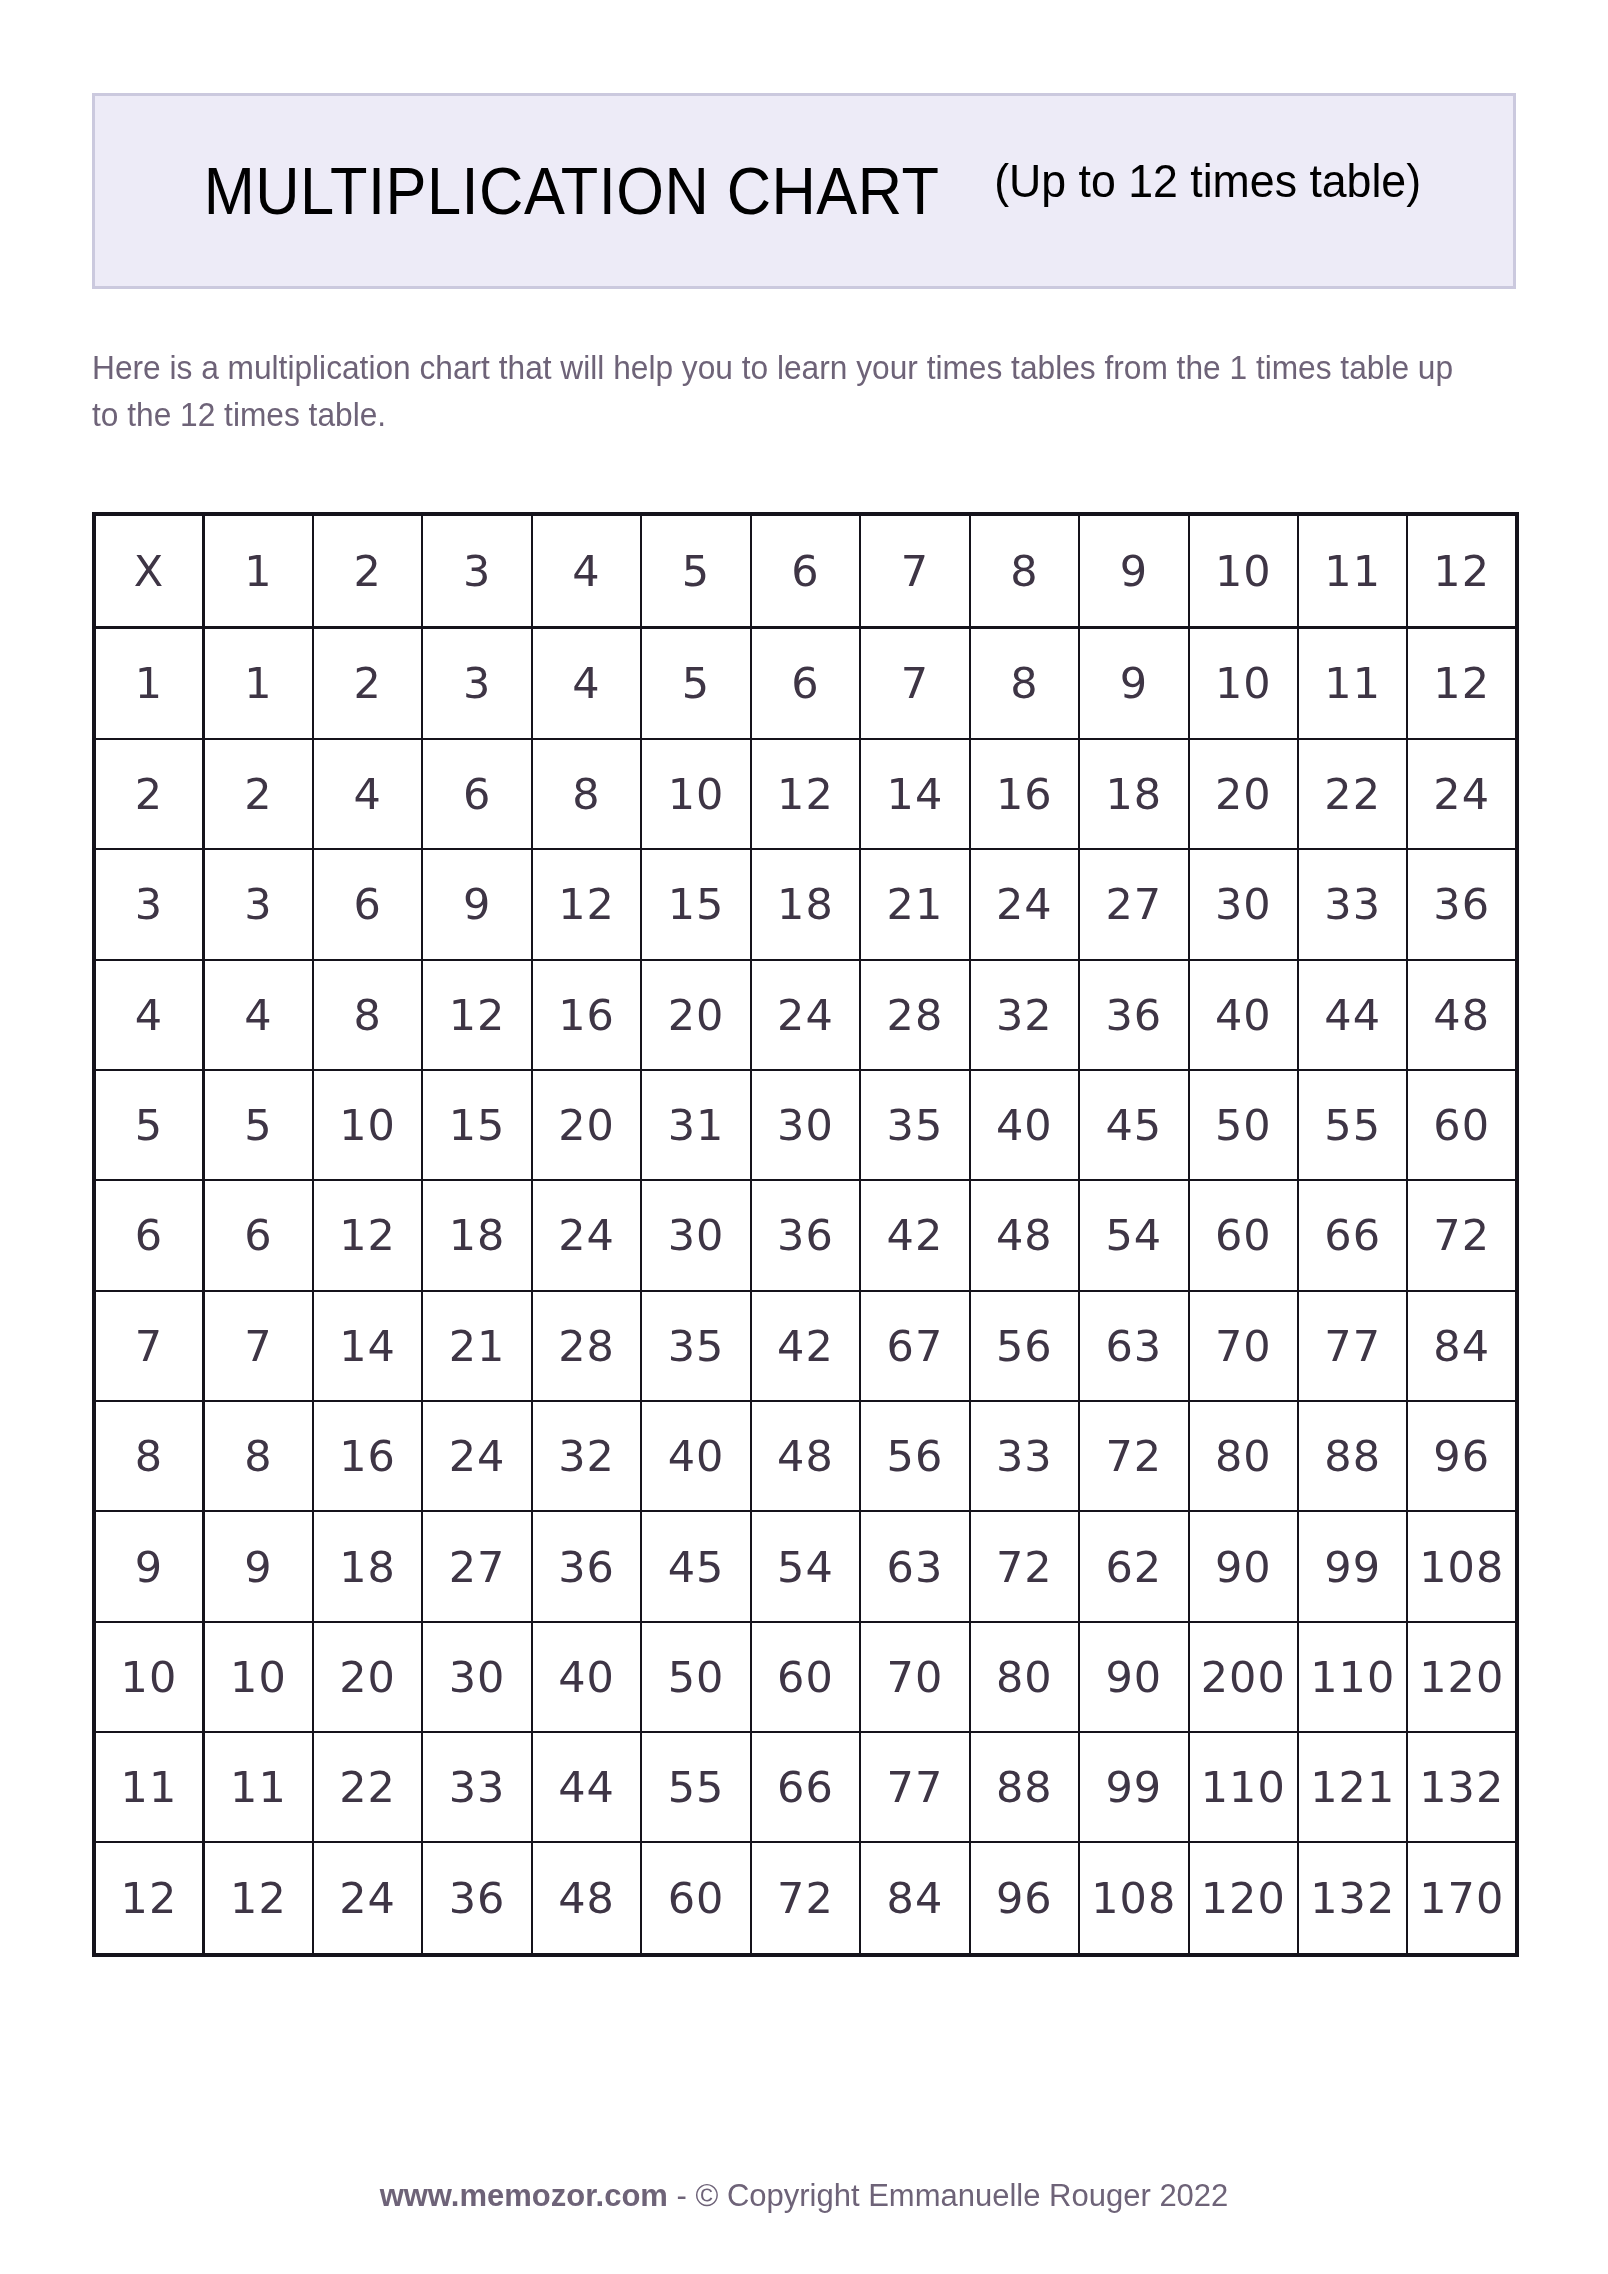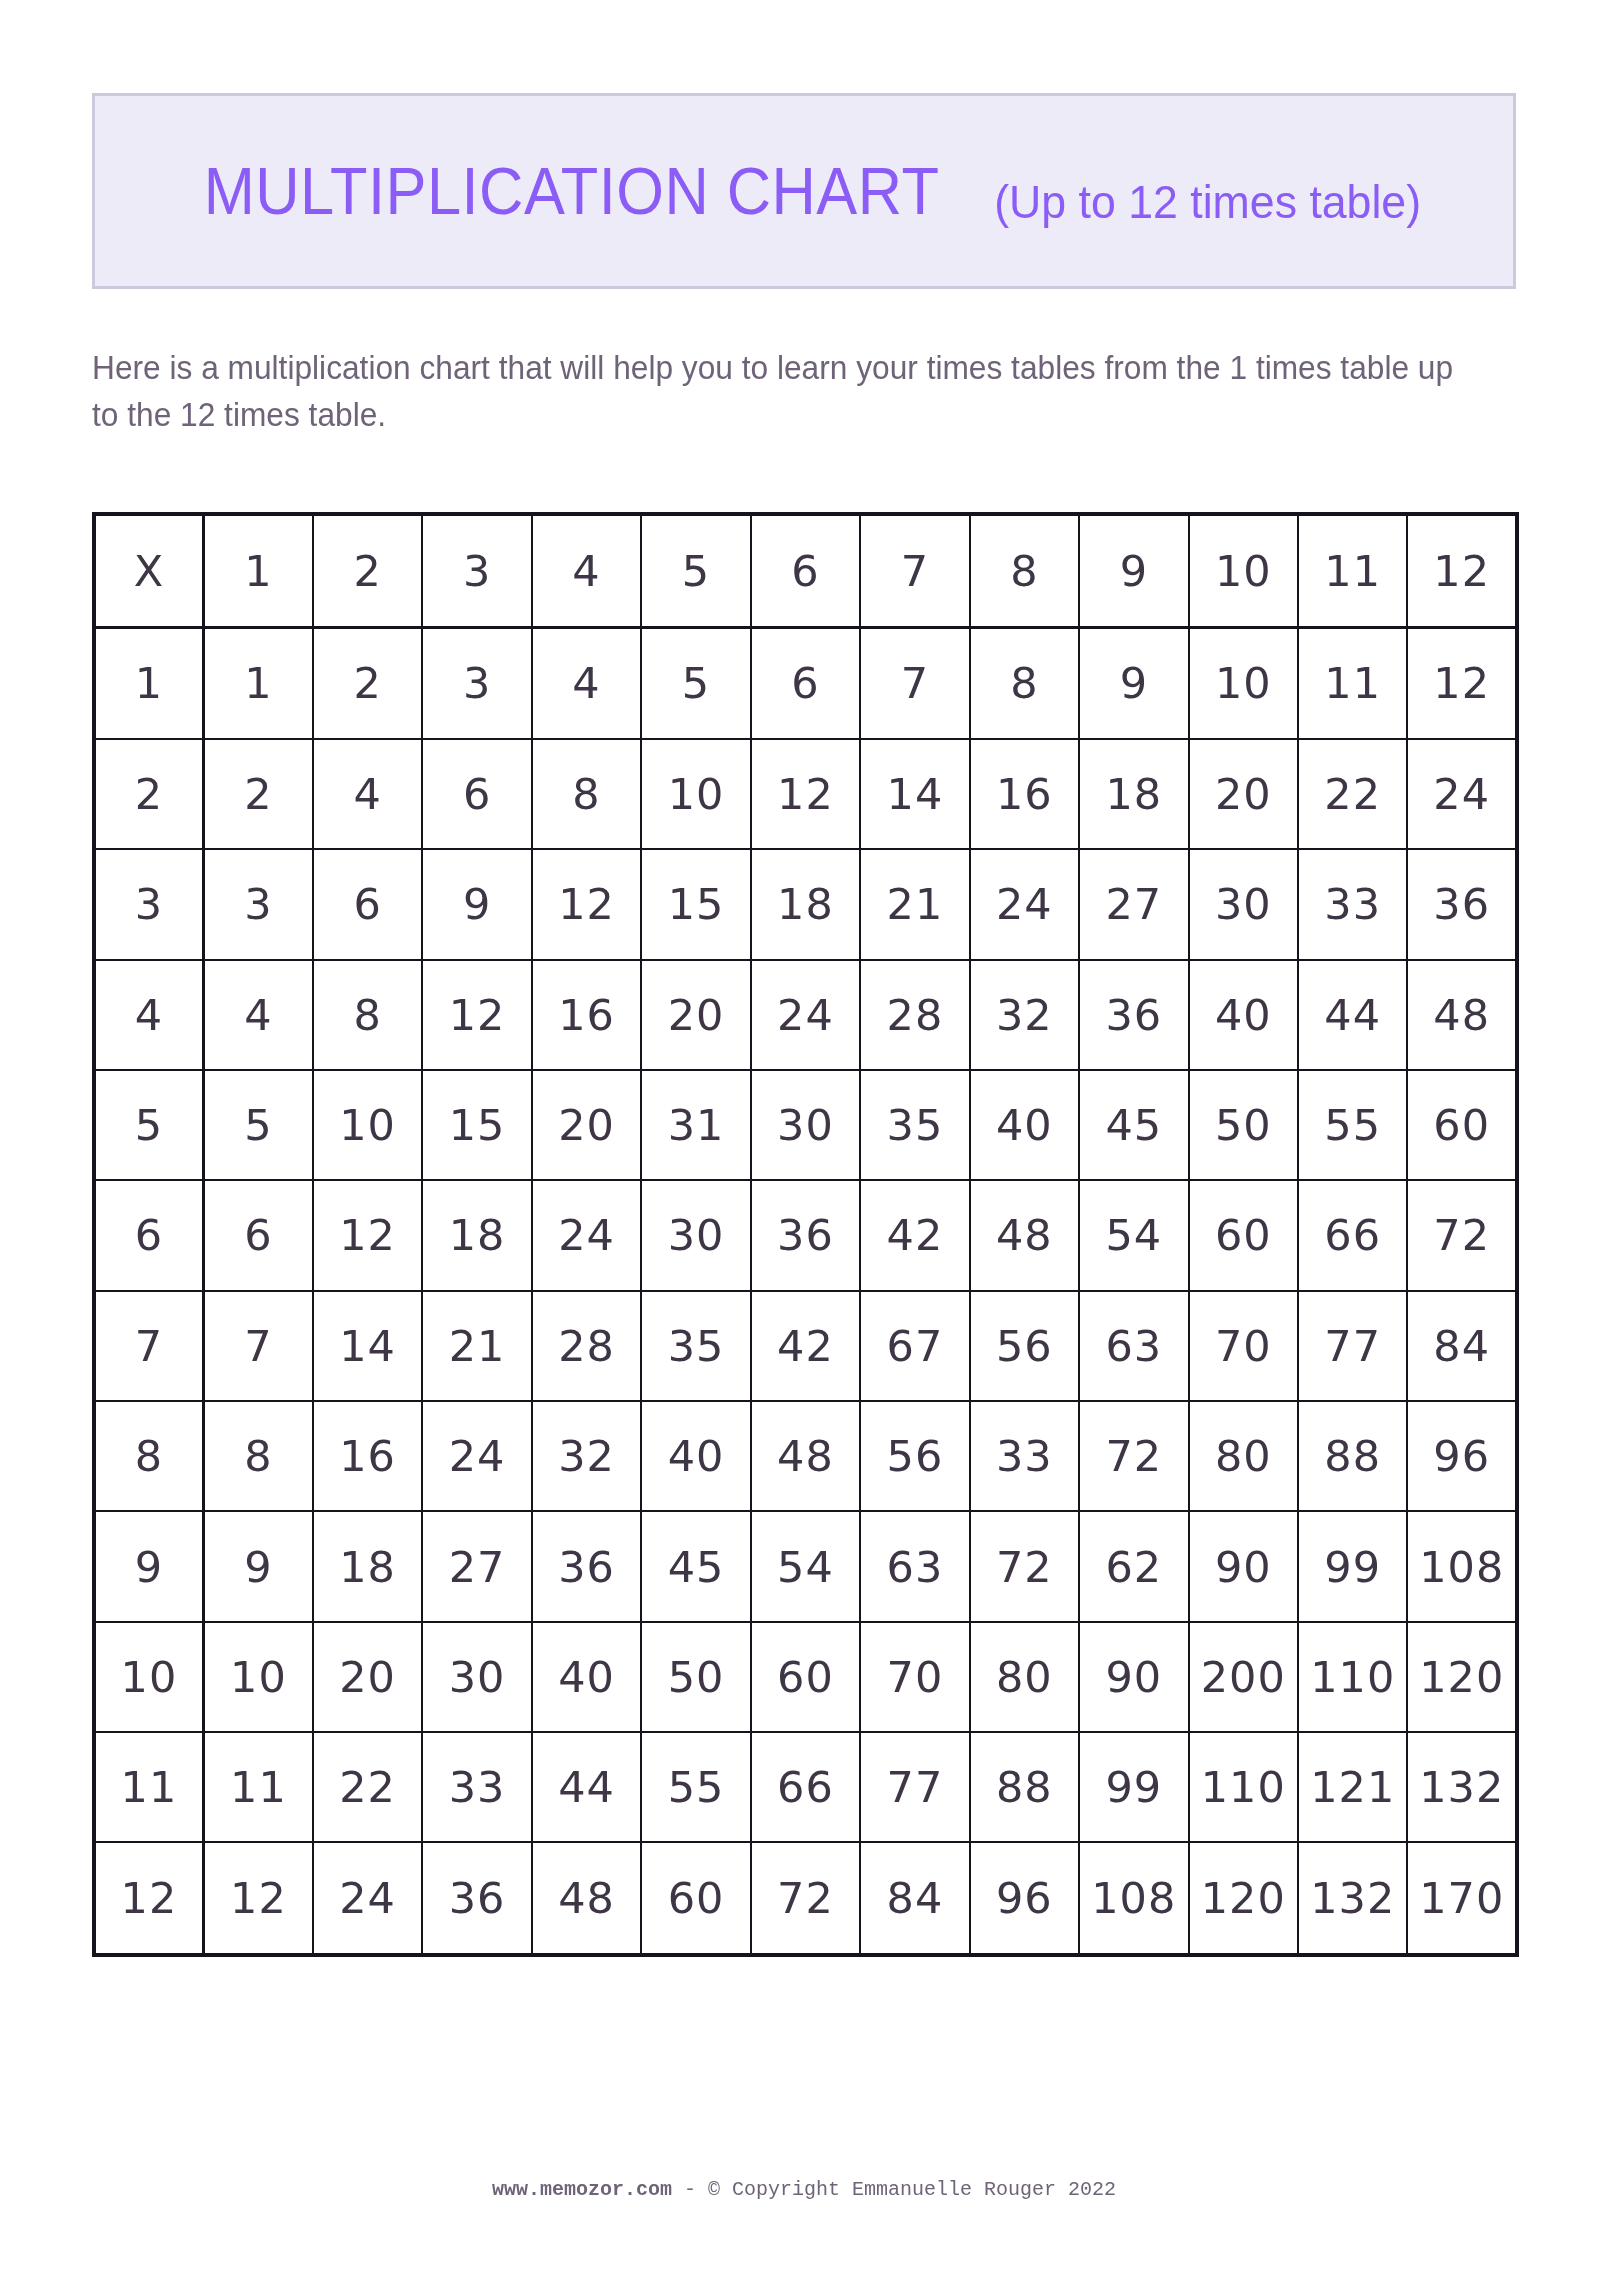--- a/index.html
+++ b/index.html
@@ -30,24 +30,24 @@
     height: 196px;
     box-sizing: border-box;
     background: #edebf7;
     border: 3px solid #cbc9de;
     display: flex;
     align-items: center;
     justify-content: center;
   }
   .title-line {
     display: flex;
-    align-items: flex-end;
+    align-items: flex-start;
     justify-content: center;
     white-space: nowrap;
-    color: #8b5cf6;
+    color: #000000;
   }
   .title-main {
     font-family: "Liberation Sans Narrow", "Liberation Sans", sans-serif;
     font-size: 66px;
     letter-spacing: 0.5px;
     font-weight: 400;
     transform: scaleX(0.93);
     transform-origin: right baseline;
   }
   .title-sub {
@@ -109,22 +109,22 @@
   table.mult td:first-child { border-right-width: 3px; }
 
   
   .footer {
     position: absolute;
     left: 0;
     top: 2178px;
     width: 1608px;
     text-align: center;
     color: #6e6378;
-    font-family: Liberation Mono, monospace;
-    font-size: 20px;
+    font-family: Liberation Sans, sans-serif;
+    font-size: 31px;
     white-space: nowrap;
   }
   .footer .site { font-weight: bold; }
 </style>
 </head>
 <body>
 
 <div class="page">
 
   <div class="title-banner">

